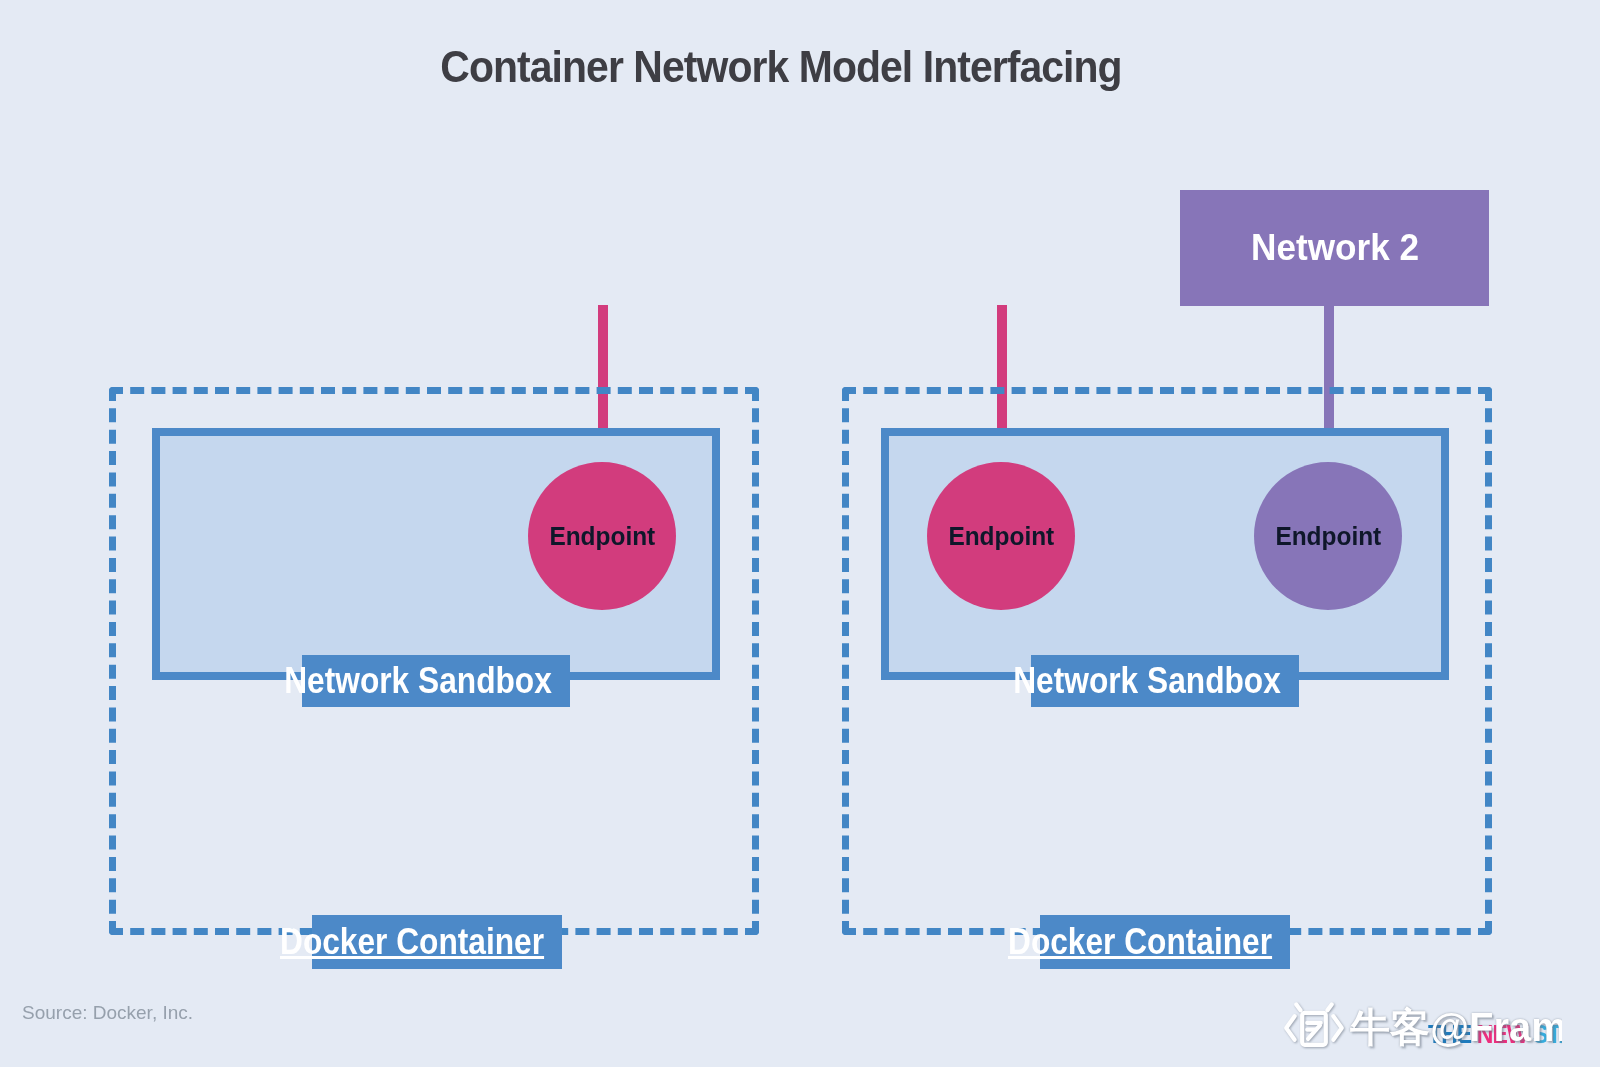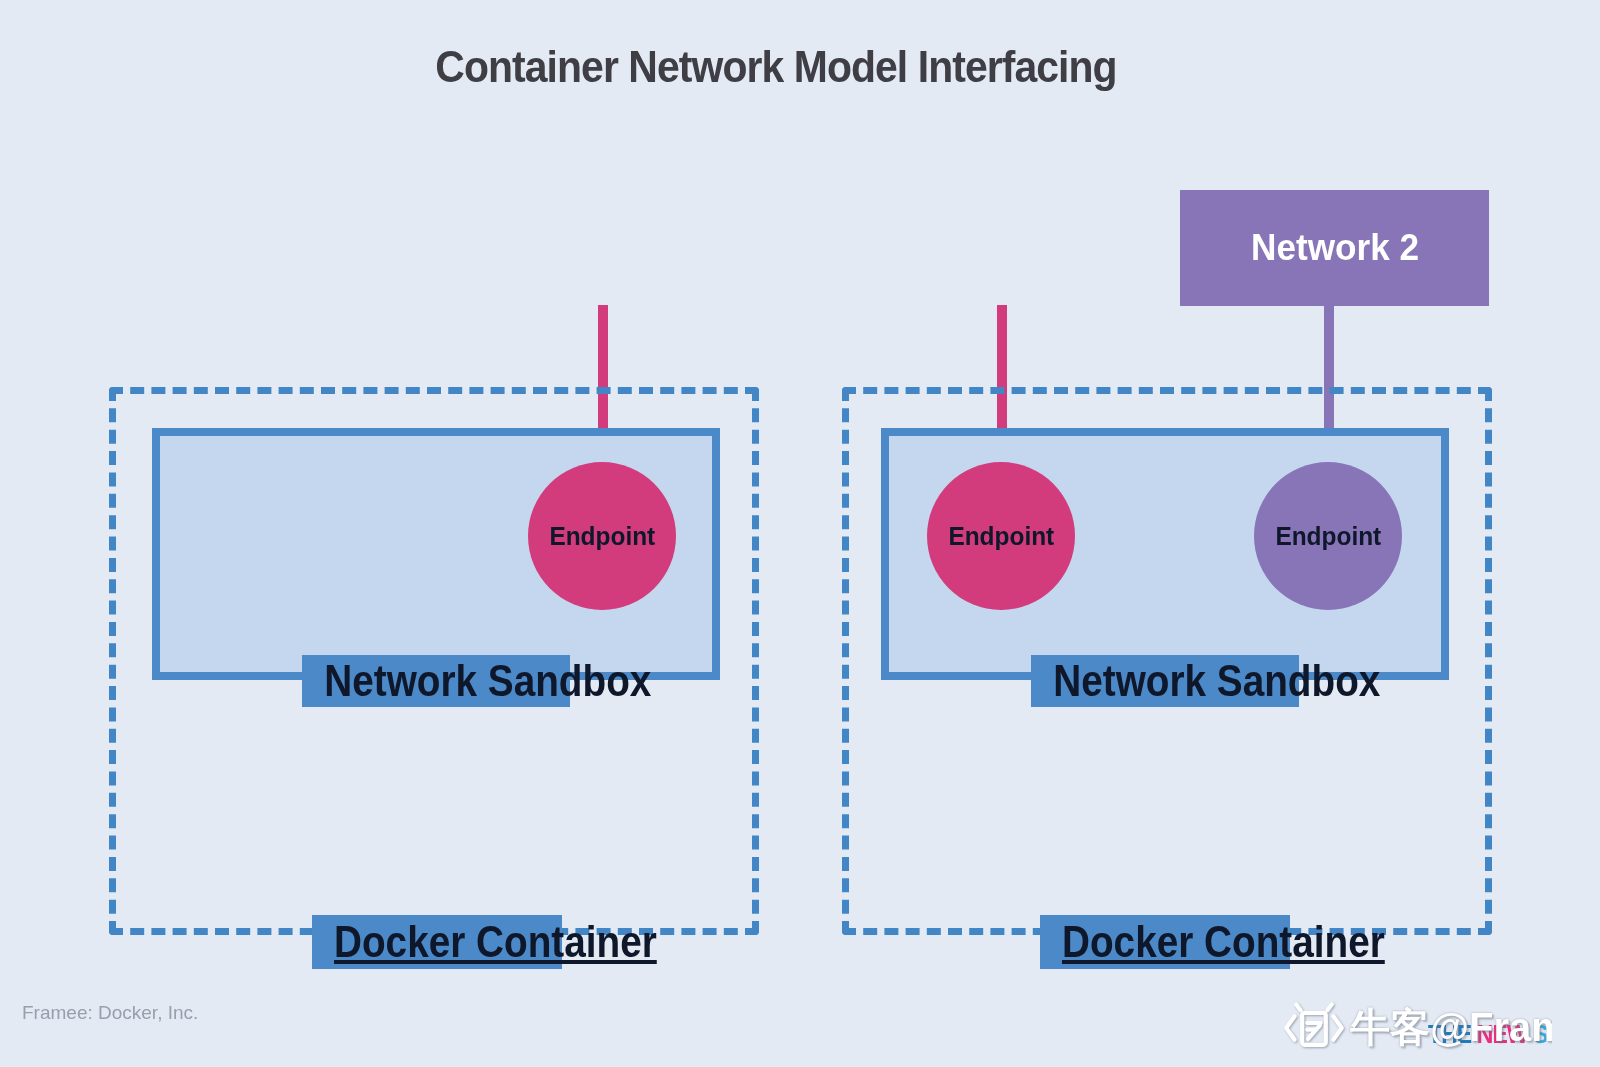--- a/index.html
+++ b/index.html
@@ -1,19 +1,20 @@
 <!DOCTYPE html>
 <html style="--bg: #e4eaf4; --pink: #d23c7d; --purple: #8775b8; --blue: #4c89c8; --dash-blue: #4286c5; --sandbox-fill: #c5d7ee; --title-ink: #3e3e44; --muted: #96a0ac; --logo-blue: #1e7bbd; --logo-pink: #ed2d7d; --logo-cyan: #35aee0;"><head>
 <meta charset="utf-8">
 <style>
   html,body{margin:0;padding:0;background:#e4eaf4;}
   .canvas{
     position:relative;width:1552px;height:1067px;overflow:hidden;
     background:var(--bg,#e4eaf4);
     font-family:"Liberation Sans",sans-serif;
+    padding-left:10px;
   }
   .title{
     position:absolute;left:0;top:42px;width:100%;text-align:center;
     font-size:44px;font-weight:700;color:var(--title-ink,#3e3e44);
     letter-spacing:-1px;transform:scaleX(.93);margin:0;
   }
   
   .netbar{position:absolute;height:116px;top:190px;}
   .netbar .barlabel{
     position:absolute;top:50%;transform:translate(-50%,-50%) scaleX(.95);
@@ -45,23 +46,23 @@
     position:absolute;top:462px;width:148px;height:148px;border-radius:50%;
     display:flex;align-items:center;justify-content:center;
     color:#0f172a;font-size:26px;font-weight:700;
   }
   .endpoint span{transform:scaleX(.94);white-space:nowrap;}
   .endpoint.pink{background:var(--pink,#d23c7d);}
   .endpoint.purple{background:var(--purple,#8775b8);}
   .ep1{left:528px;} .ep2{left:927px;} .ep3{left:1254px;}
   
   .taglabel{
-    position:absolute;background:var(--blue,#4c89c8);color:#0f172a;
-    display:flex;align-items:center;justify-content:flex-start;
-    font-weight:700;font-size:44px;white-space:nowrap;
+    position:absolute;background:var(--blue,#4c89c8);color:#ffffff;
+    display:flex;align-items:center;justify-content:flex-end;
+    font-weight:700;font-size:36px;white-space:nowrap;
   }
   .taglabel span{transform:scaleX(.88);}
   .sblabel{width:268px;height:52px;top:655px;}
   .sblabel1{left:302px;} .sblabel2{left:1031px;}
   .dclabel{width:250px;height:54px;top:915px;text-decoration:underline;}
   .dclabel1{left:312px;} .dclabel2{left:1040px;}
   
   .source{
     position:absolute;left:22px;top:1002px;
     font-size:19px;color:var(--muted,#96a0ac);
@@ -117,21 +118,21 @@
   <div class="endpoint purple ep3">
     <span>Endpoint</span>
   </div>
   <div class="taglabel sblabel sblabel2">
     <span>Network Sandbox</span>
   </div>
   <div class="taglabel dclabel dclabel2">
     <span>Docker Container</span>
   </div>
 
-  <div class="source">Framee: Docker, Inc.</div>
+  <div class="source">Source: Docker, Inc.</div>
 
   <div class="tns-logo">
     <span class="tns-the">THE</span>
     <span class="tns-new">NEW</span>
     <span class="tns-stack">STACK</span>
   </div>
 
   <div class="watermark">
     <svg class="wm-icon" viewBox="0 0 76 60" width="64" height="52" aria-hidden="true">
       <g fill="none" stroke="#ffffff" stroke-width="5" stroke-linecap="round" stroke-linejoin="round">

